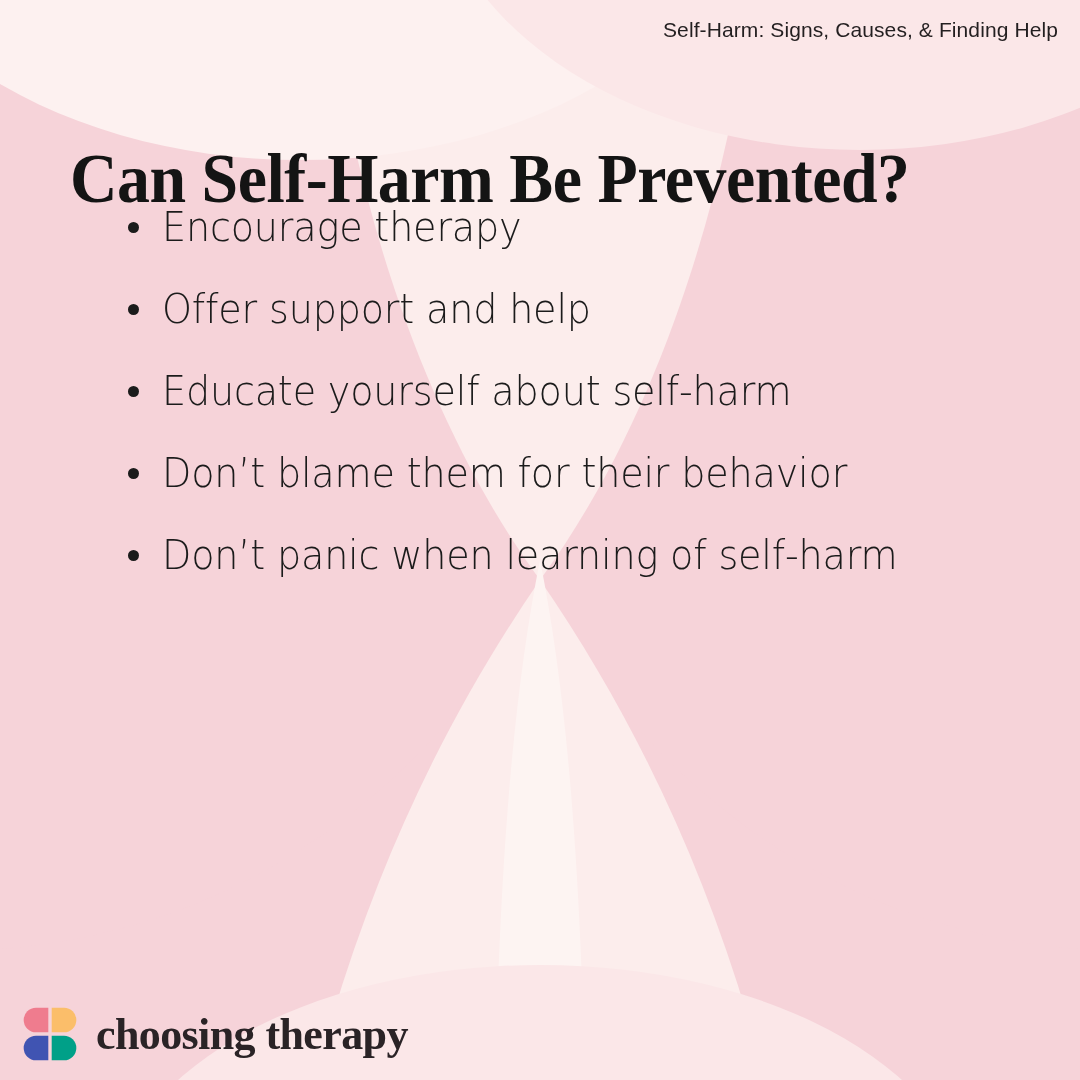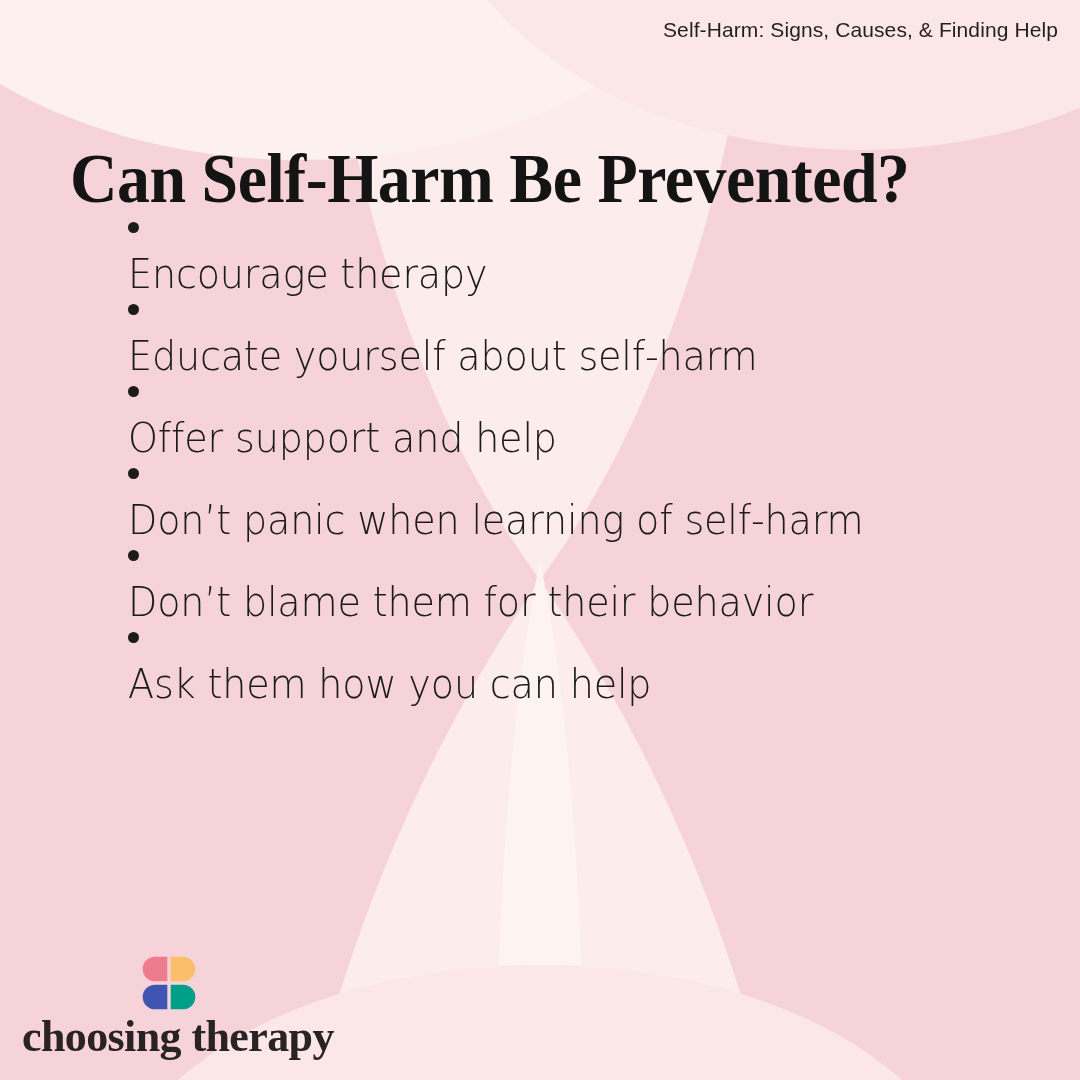--- a/index.html
+++ b/index.html
@@ -66,21 +66,20 @@
     padding: 0;
     list-style: none;
     width: 900px;
   }
 
   .bullet-row {
     display: flex;
     align-items: flex-start;
     height: 82px;
     line-height: 82px;
-    flex-direction: column;
   }
 
   .bullet-dot {
     flex: 0 0 auto;
     width: 11px;
     height: 11px;
     margin-top: 36px;
     margin-right: 23px;
     border-radius: 50%;
     background: #1b1b1b;
@@ -99,21 +98,20 @@
   }
 
   
   .logo {
     position: absolute;
     left: 22px;
     bottom: 18px;
     z-index: 5;
     display: flex;
     align-items: center;
-    flex-direction: column;
   }
 
   .logo-mark {
     width: 56px;
     height: 56px;
     flex: 0 0 auto;
     margin-right: 18px;
   }
 
   .logo-word {
@@ -167,37 +165,33 @@
 
   <h1 class="title">Can Self-Harm Be Prevented?</h1>
 
   <ul class="bullet-list">
     <li class="bullet-row">
       <span class="bullet-dot"></span>
       <span class="bullet-text">Encourage therapy</span>
     </li>
     <li class="bullet-row">
       <span class="bullet-dot"></span>
+      <span class="bullet-text">Offer support and help</span>
+    </li>
+    <li class="bullet-row">
+      <span class="bullet-dot"></span>
       <span class="bullet-text">Educate yourself about self-harm</span>
     </li>
     <li class="bullet-row">
       <span class="bullet-dot"></span>
-      <span class="bullet-text">Offer support and help</span>
+      <span class="bullet-text">Don’t blame them for their behavior</span>
     </li>
     <li class="bullet-row">
       <span class="bullet-dot"></span>
       <span class="bullet-text">Don’t panic when learning of self-harm</span>
-    </li>
-    <li class="bullet-row">
-      <span class="bullet-dot"></span>
-      <span class="bullet-text">Don’t blame them for their behavior</span>
-    </li>
-    <li class="bullet-row">
-      <span class="bullet-dot"></span>
-      <span class="bullet-text">Ask them how you can help</span>
     </li>
   </ul>
 
   <div class="logo">
     <svg class="logo-mark" viewBox="0 0 100 100">
 
       <path d="M 47 3 L 47 47 L 25 47 A 22 22 0 0 1 25 3 Z" fill="#EF7C8E"></path>
 
       <path d="M 53 47 L 53 3 L 75 3 A 22 22 0 0 1 75 47 Z" fill="#FBBE6A"></path>
 

